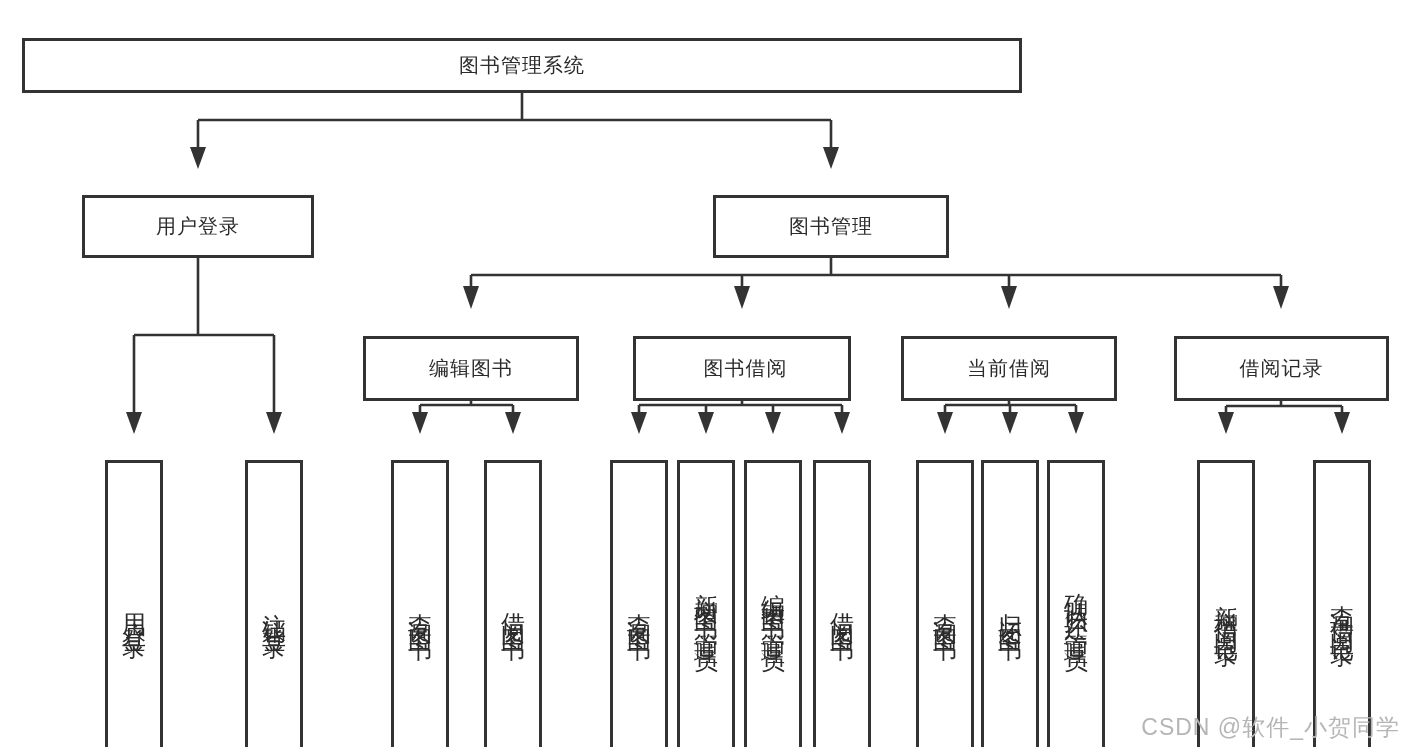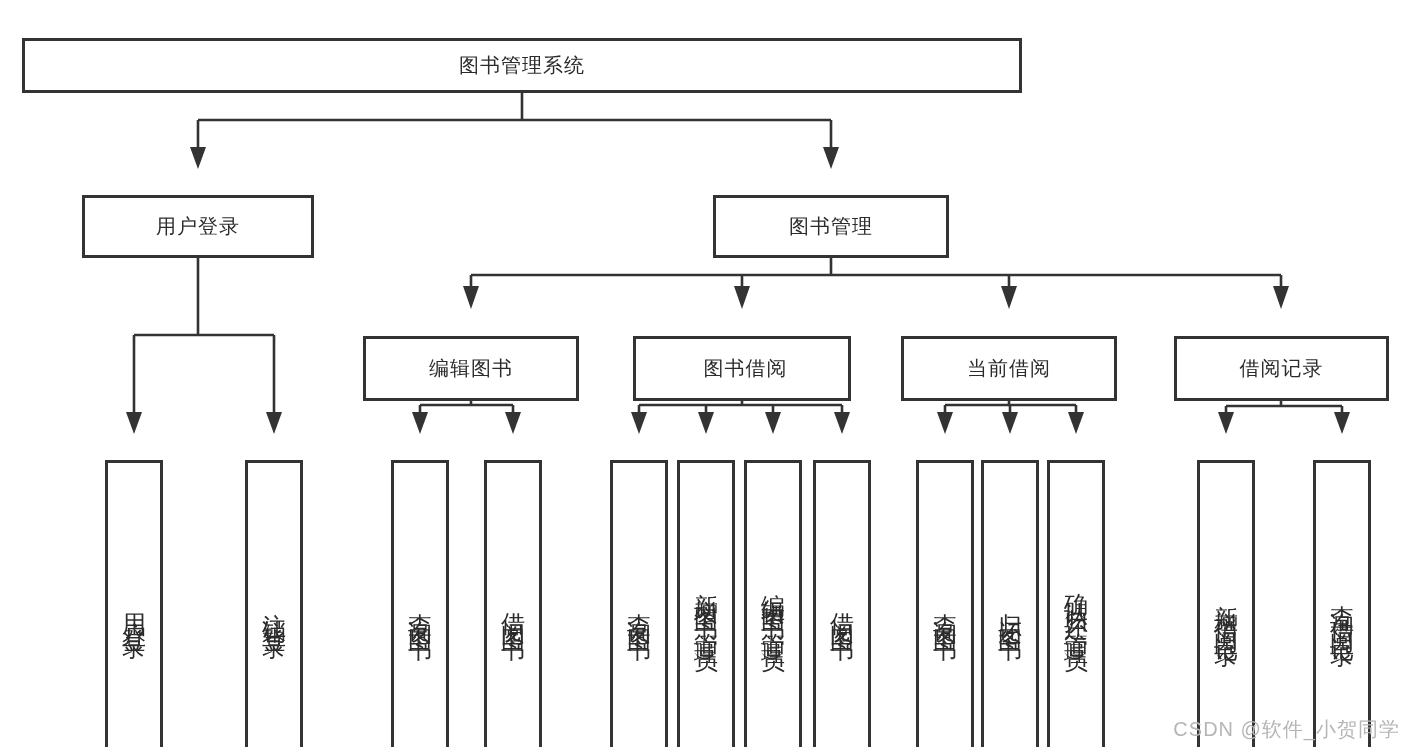--- a/index.html
+++ b/index.html
@@ -52,21 +52,21 @@
   
   .leaf{top:435px;width:58px;height:300px;}
   .p1{left:105px;} .p2{left:245px;}
   .p3{left:391px;} .p4{left:484px;}
   .p5{left:610px;} .p6{left:677px;} .p7{left:744px;} .p8{left:813px;}
   .p9{left:916px;} .p10{left:981px;} .p11{left:1047px;}
   .p12{left:1197px;} .p13{left:1313px;}
   .watermark{
     position:absolute;
     right:5px;bottom:4px;
-    font-size:20px;
+    font-size:23px;
     color:var(--wm);
     letter-spacing:1px;
     z-index:5;
     white-space:nowrap;
   }
 </style>
 </head>
 <body>
 
 <div class="stage">

